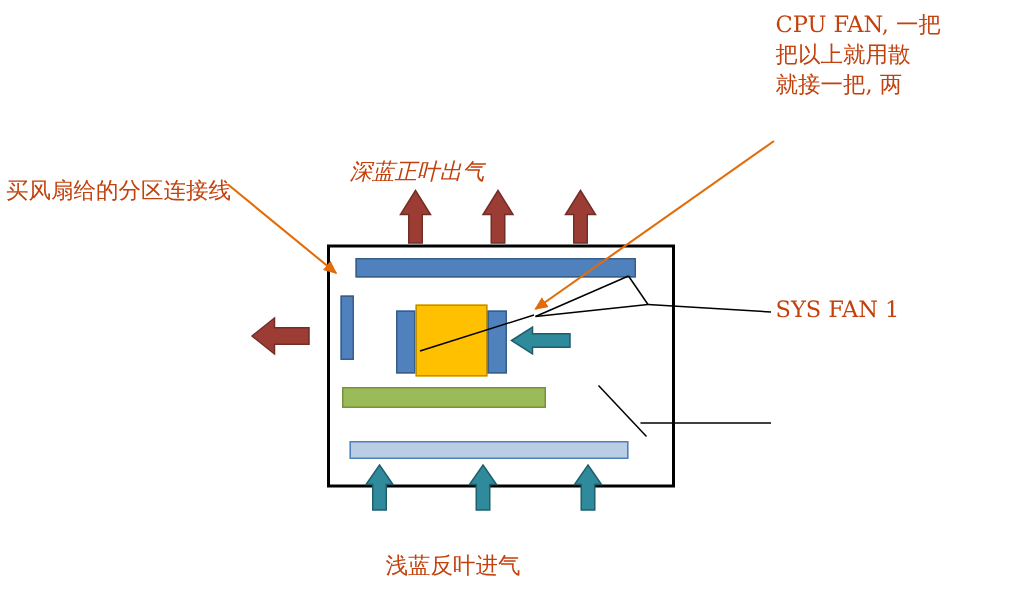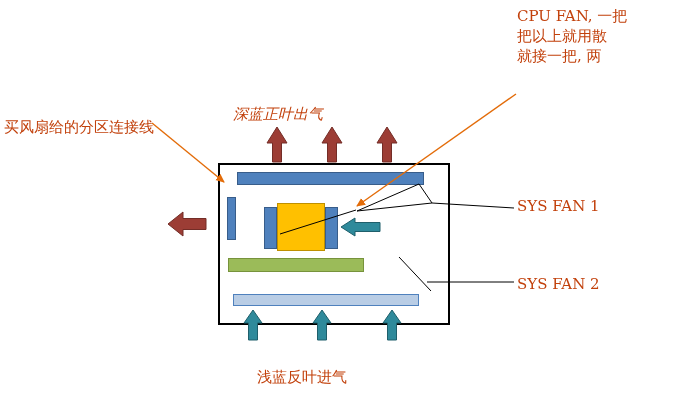--- a/index.html
+++ b/index.html
@@ -68,21 +68,20 @@
 
   <div class="note-block">
     <div class="note-line">CPU FAN, 一把</div>
     <div class="note-line">把以上就用散</div>
     <div class="note-line">就接一把, 两</div>
   </div>
 
   <div class="label" style="left:4px; top:106px;margin-top:11px;">买风扇给的分区连接线</div>
   <div class="label" style="left:233px; top:104px;font-style:italic;">深蓝正叶出气</div>
   <div class="label" style="left:517px; top:196px;">SYS FAN 1</div>
-  <div class="label" style="left:517px; top:274px;">SYS FAN 2</div>
   <div class="label" style="left:257px; top:367px;">浅蓝反叶进气</div>
 
   <svg class="overlay" viewBox="0 0 684 406">
     <defs>
       <marker id="ah-orange" markerWidth="10" markerHeight="10" refX="8" refY="4" orient="auto" markerUnits="userSpaceOnUse">
         <path d="M0,0 L9,4 L0,8 z" fill="var(--callout_line)"></path>
       </marker>
     </defs>
 
     <line class="callout" x1="152" y1="123" x2="224" y2="182" marker-end="url(#ah-orange)"></line>

